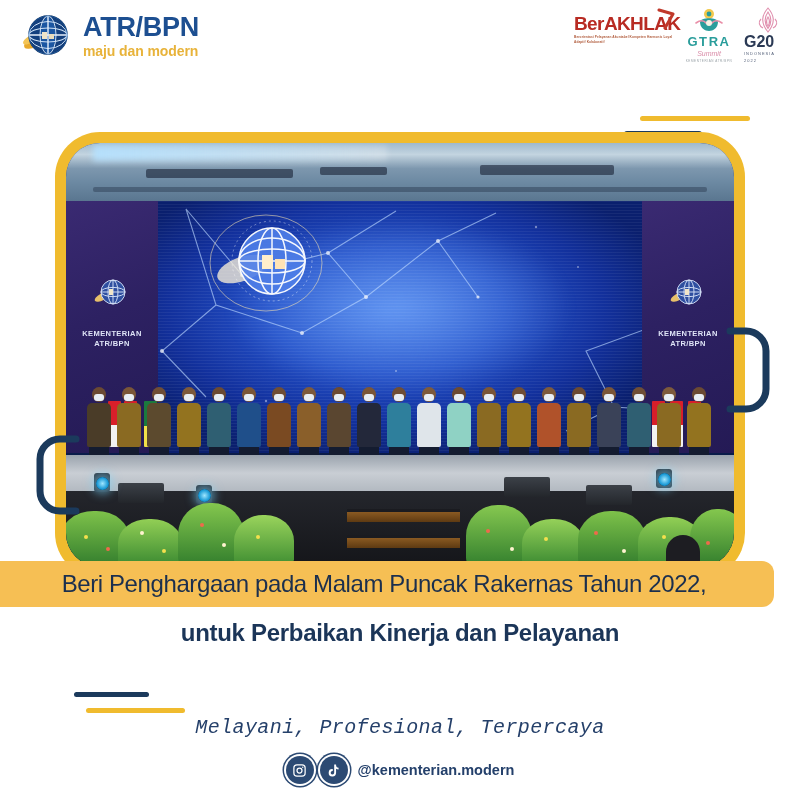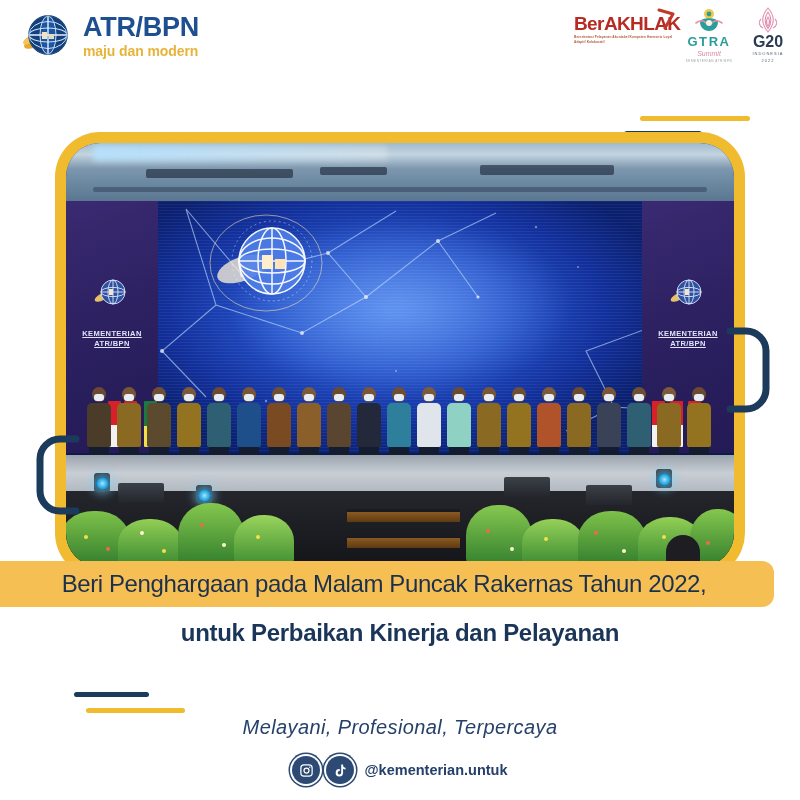--- a/index.html
+++ b/index.html
@@ -32,21 +32,21 @@
   .ba-word { font-size:19px; font-weight:bold; color:#b82b23; letter-spacing:-0.6px; line-height:1; }
   .ba-sub { font-size:3.2px; color:#b05a3a; line-height:1.5; margin-top:2px; font-weight:bold; letter-spacing:0.1px; }
   .ba-swoosh { position:absolute; right:-2px; top:2px; }
 
   .logo-gtra { width:52px; text-align:center; padding-top:2px; }
   .gtra-mark { height:26px; display:flex; align-items:center; justify-content:center; }
   .gtra-word { font-size:13px; font-weight:bold; color:#2a9d9b; letter-spacing:1.6px; line-height:1; margin-top:1px;}
   .gtra-script { font-size:7px; color:#d98ca8; font-style:italic; line-height:1; margin-top:2px; }
   .gtra-tiny { font-size:3px; color:#9aa3a8; letter-spacing:0.6px; margin-top:2px; }
 
-  .logo-g20 { width:48px; text-align:center; padding-top:1px; }
+  .logo-g20 { width:48px; text-align:left; padding-top:1px; }
   .g20-mark { height:27px; display:flex; align-items:center; justify-content:center; }
   .g20-word { font-size:16px; font-weight:bold; color:#2b3a55; letter-spacing:0px; line-height:1; }
   .g20-sub { font-size:4px; color:#55617a; letter-spacing:1px; line-height:1.5; margin-top:1px; }
 
   
   .dash { position:absolute; border-radius:3px; }
   .dash-y-tr { left:640px; top:116px; width:110px; height:5px; background:#f0bb2e; }
   .dash-n-tr { left:624px; top:131px; width:78px; height:6px; background:#1b3a5c; }
   .dash-n-bl { left:74px;  top:692px; width:75px;  height:5px; background:#1b3a5c; }
   .dash-y-bl { left:86px;  top:708px; width:99px;  height:5px; background:#f0bb2e; }
@@ -96,21 +96,21 @@
     position:absolute; top:58px; height:252px; width:92px;
     background:linear-gradient(160deg,#3a2a72 0%,#2d2162 45%,#241a55 100%);
     color:#fff;
   }
   .side-banner.left { left:0; }
   .side-banner.right { right:0; }
   .sb-emblem { position:absolute; left:50%; top:74px; transform:translateX(-50%); }
   .sb-text {
     position:absolute; left:50%; top:128px; transform:translateX(-50%);
     text-align:center; font-size:7.5px; font-weight:bold; letter-spacing:.4px;
-    line-height:1.35; color:#dfe4f7; white-space:nowrap;text-decoration:underline;
+    line-height:1.35; color:#dfe4f7; white-space:nowrap;
   }
 
   
   .screen-logo {
     position:absolute; left:30%; top:122px; transform:translate(-50%,-50%);
   }
   .bt-text {
     position:absolute; left:53%; top:122px; transform:translateY(-50%);
     font-size:82px; font-weight:bold; letter-spacing:-1px;
     background:linear-gradient(150deg,#ffffff 10%,#f0d8ff 35%,#c9a0f0 55%,#ffffff 80%);
@@ -181,21 +181,21 @@
   }
   .subhead {
     position:absolute; left:0; top:617px; width:800px;
     text-align:center; font-size:24px; font-weight:bold;
     color:#1b3558; line-height:1.32; letter-spacing:-0.3px;
   }
 
   
   .tagline {
     position:absolute; left:0; top:716px; width:800px; text-align:center;
-    font-family:Liberation Sans, sans-serif;
+    font-family:Liberation Mono, monospace;
     font-style:italic; font-size:20px; color:#25406a;
     letter-spacing:.4px;
   }
   .social {
     position:absolute; left:0; top:756px; width:800px;
     display:flex; align-items:center; justify-content:center; gap:22px;
   }
   .social-group { display:flex; align-items:center; gap:6px; }
   .sicon {
     width:28px; height:28px; border-radius:50%;
@@ -635,16 +635,16 @@
         <rect x="3" y="3" width="18" height="18" rx="5"></rect>
         <circle cx="12" cy="12" r="4"></circle>
         <circle cx="17.2" cy="6.8" r="1.1" fill="#fff" stroke="none"></circle>
       </svg>
     </div>
     <div class="sicon">
       <svg width="15" height="15" viewBox="0 0 24 24" fill="#fff">
         <path d="M16.1 2.5h-3v13.1a2.8 2.8 0 1 1-2.3-2.8v-3.1a5.9 5.9 0 1 0 5.3 5.9V9.2a7 7 0 0 0 4 1.3V7.4a4 4 0 0 1-4-4.1z"></path>
       </svg>
     </div>
-    <div class="shandle">@kementerian.untuk</div>
+    <div class="shandle">@kementerian.modern</div>
   </div>
 
 </div>
 
 </body></html>

